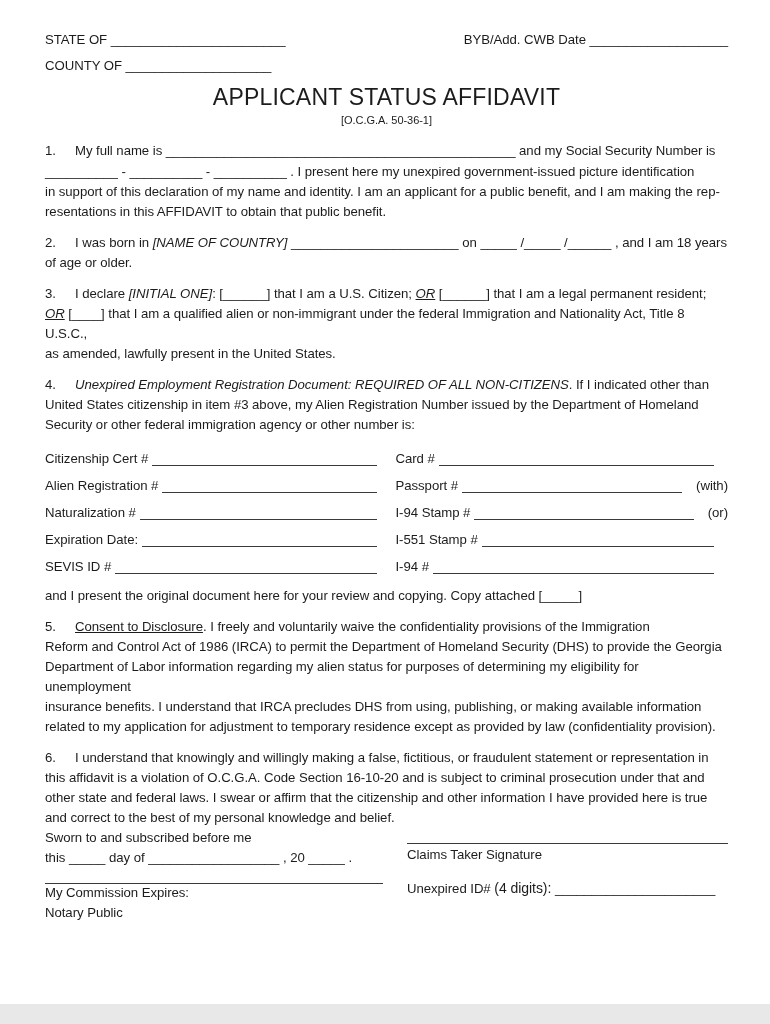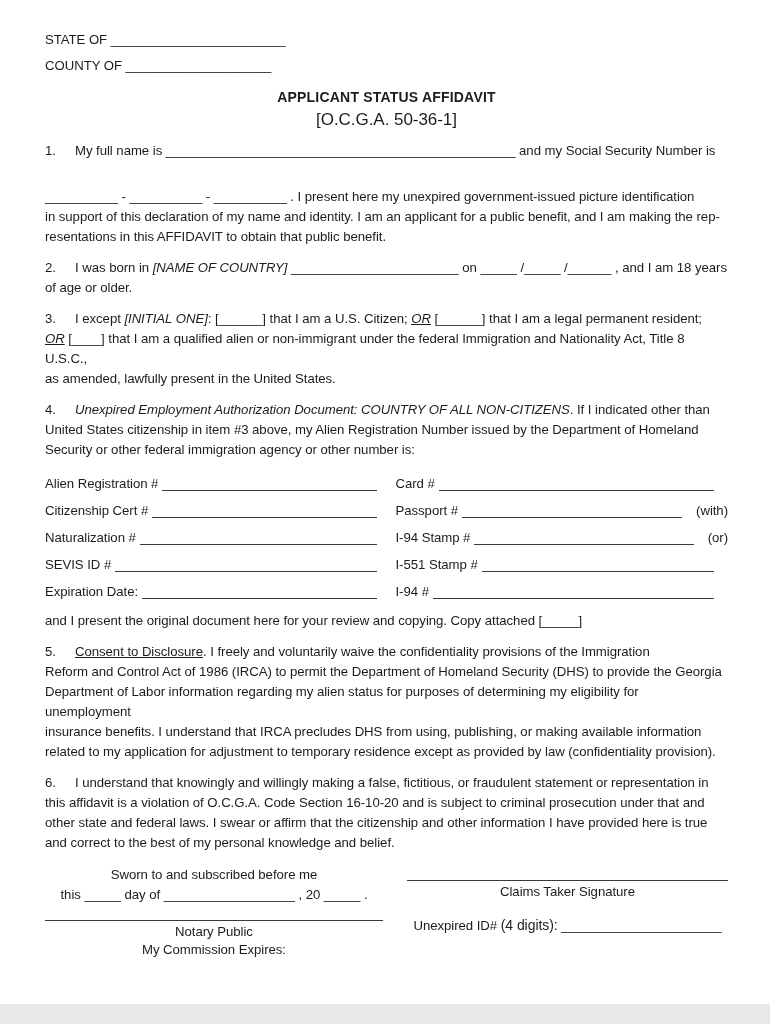--- a/index.html
+++ b/index.html
@@ -15,94 +15,95 @@
     font-size:13.2px;
     line-height:20px;
     letter-spacing:-0.05px;
   }
   .pre{white-space:pre-line;}
   .num{display:inline-block;min-width:30px;}
   .it{font-style:italic;}
   .itu{font-style:italic;text-decoration:underline;}
   .bu{font-weight:normal;text-decoration:underline;}
   .hdr-row{display:flex;justify-content:space-between;align-items:baseline;}
-  .title{text-align:center;font-weight:bold;font-size:14px;margin-top:10px;line-height:22px;letter-spacing:0.2px;}
-  .subtitle{text-align:center;font-size:17px;line-height:20px;margin-top:2px;}
+  .title{text-align:center;font-weight:normal;font-size:23px;margin-top:10px;line-height:22px;letter-spacing:0.2px;}
+  .subtitle{text-align:center;font-size:11px;line-height:20px;margin-top:2px;}
   .intro{margin-top:12px;}
   .para{margin-top:11px;}
-  .ssnline{margin-top:26px;}
+  .ssnline{margin-top:1px;}
   
   .fields{display:flex;gap:18px;margin-top:8px;}
   .fcol{flex:1;min-width:0;}
   .frow{display:flex;align-items:flex-end;height:27px;}
   .frow .lbl{white-space:nowrap;padding-bottom:1px;}
   .fline{flex:1;border-bottom:1.3px solid #3a3a3a;margin:0 1px 4px 4px;}
   .sfx{white-space:nowrap;padding-bottom:1px;margin-left:13px;}
   .copyline{margin-top:8px;}
   
-  .sworn{display:flex;gap:24px;margin-top:12px;text-align:center;}
+  .sworn{display:flex;gap:24px;}
   .scol-l{width:338px;flex:none;}
   .scol-r{flex:1;min-width:0;}
   .sigline{border-top:1.3px solid #3a3a3a;margin-top:15px;}
   .sig-r-first{margin-top:20px;}
   .small{font-size:14px;}
   .empid{margin-top:14px;}
 </style>
 </head>
 <body>
 
 <div class="page">
 
   <div class="hdr-row">
     <span>STATE OF ________________________</span>
+    <span>BYB/Add. CWB Date ___________________</span>
   </div>
   <div style="margin-top:6px;">COUNTY OF ____________________</div>
 
   <div class="title">APPLICANT STATUS AFFIDAVIT</div>
   <div class="subtitle">[O.C.G.A. 50-36-1]</div>
 
 
   <div class="para">
     <div><span class="num">1.</span><span>My full name is </span><span>________________________________________________</span><span> and my Social Security Number is</span></div>
     <div class="pre ssnline">__________ - __________ - __________ . I present here my unexpired government-issued picture identification
 in support of this declaration of my name and identity. I am an applicant for a public benefit, and I am making the rep-
 resentations in this AFFIDAVIT to obtain that public benefit.</div>
   </div>
 
   <div class="para pre"><span class="num">2.</span><span>I was born in </span><span class="it">[NAME OF COUNTRY]</span><span> _______________________ on _____ /_____ /______ , and I am 18 years
 of age or older.</span></div>
 
-  <div class="para pre"><span class="num">3.</span><span>I except </span><span class="it">[INITIAL ONE]</span><span>: [______] that I am a U.S. Citizen; </span><span class="itu">OR</span><span> [______] that I am a legal permanent resident;
+  <div class="para pre"><span class="num">3.</span><span>I declare </span><span class="it">[INITIAL ONE]</span><span>: [______] that I am a U.S. Citizen; </span><span class="itu">OR</span><span> [______] that I am a legal permanent resident;
 </span><span class="itu">OR</span><span> [____] that I am a qualified alien or non-immigrant under the federal Immigration and Nationality Act, Title 8 U.S.C.,
 as amended, lawfully present in the United States.</span></div>
 
-  <div class="para pre"><span class="num">4.</span><span class="it">Unexpired Employment Authorization Document: COUNTRY OF ALL NON-CITIZENS</span><span>. If I indicated other than
+  <div class="para pre"><span class="num">4.</span><span class="it">Unexpired Employment Registration Document: REQUIRED OF ALL NON-CITIZENS</span><span>. If I indicated other than
 United States citizenship in item #3 above, my Alien Registration Number issued by the Department of Homeland
 Security or other federal immigration agency or other number is:</span></div>
 
   <div class="fields">
     <div class="fcol">
       <div class="frow">
-          <span class="lbl">Alien Registration #</span>
+          <span class="lbl">Citizenship Cert #</span>
           <span class="fline"></span>
         </div>
       <div class="frow">
-          <span class="lbl">Citizenship Cert #</span>
+          <span class="lbl">Alien Registration #</span>
           <span class="fline"></span>
         </div>
       <div class="frow">
           <span class="lbl">Naturalization #</span>
           <span class="fline"></span>
         </div>
       <div class="frow">
-          <span class="lbl">SEVIS ID #</span>
+          <span class="lbl">Expiration Date:</span>
           <span class="fline"></span>
         </div>
       <div class="frow">
-          <span class="lbl">Expiration Date:</span>
+          <span class="lbl">SEVIS ID #</span>
           <span class="fline"></span>
         </div>
     </div>
     <div class="fcol">
       <div class="frow">
           <span class="lbl">Card #</span>
           <span class="fline"></span>
           <span class="sfx"></span>
         </div>
       <div class="frow">
@@ -139,22 +140,22 @@
   <div class="para pre"><span class="num">6.</span><span>I understand that knowingly and willingly making a false, fictitious, or fraudulent statement or representation in
 this affidavit is a violation of O.C.G.A. Code Section 16-10-20 and is subject to criminal prosecution under that and
 other state and federal laws.  I swear or affirm that the citizenship and other information I have provided here is true
 and correct to the best of my personal knowledge and belief.</span></div>
 
   <div class="sworn">
     <div class="scol-l">
       <div>Sworn to and subscribed before me</div>
       <div>this _____ day of __________________ , 20 _____ .</div>
       <div class="sigline"></div>
+      <div style="line-height:18px;">My Commission Expires:</div>
       <div style="line-height:18px;margin-top:2px;">Notary Public</div>
-      <div style="line-height:18px;">My Commission Expires:</div>
     </div>
     <div class="scol-r">
       <div class="sigline"></div>
       <div style="line-height:18px;margin-top:2px;">Claims Taker Signature</div>
       <div class="empid"><span>Unexpired ID#</span> <span class="small">(4 digits):</span><span> ______________________</span></div>
     </div>
   </div>
 
 </div>
 

